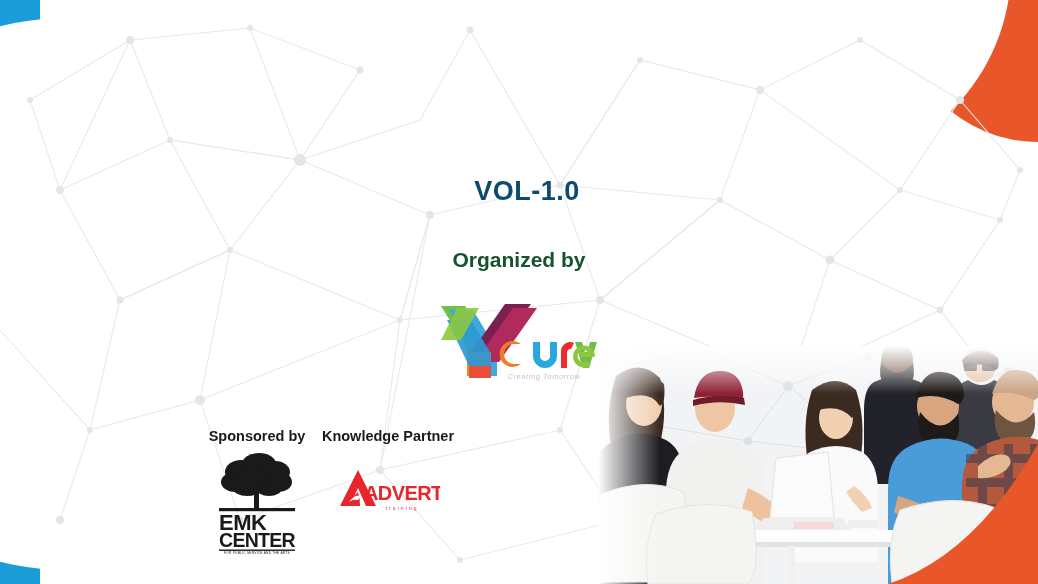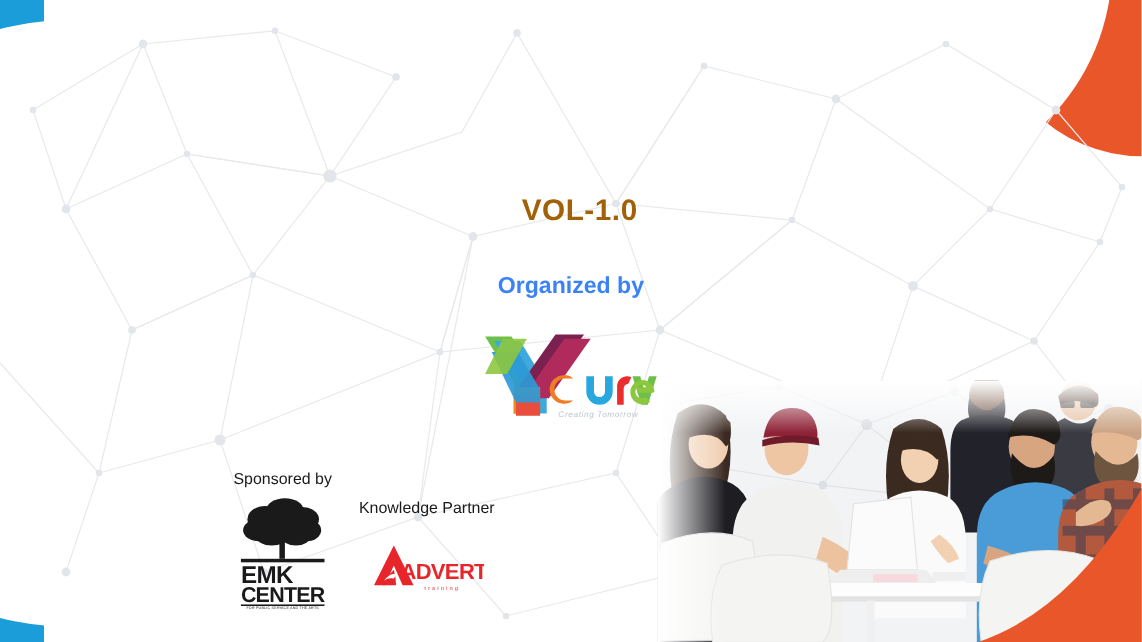--- a/index.html
+++ b/index.html
@@ -100,56 +100,56 @@
     color: #1f96d6;
     letter-spacing: -0.5px;
   }
   .subtitle {
     position: absolute;
     left: 16px; right: 0;
     top: 176px;
     text-align: center;
     font-size: 27px;
     font-weight: bold;
-    color: #a16207;
+    color: #0c4a6e;
     letter-spacing: 0.5px;
   }
   .organized-by {
     position: absolute;
     left: 0; right: 0;
     top: 248px;
     text-align: center;
     font-size: 21px;
     font-weight: bold;
-    color: #3b82f6;
+    color: #14532d;
   }
 
   
   .organizer-logo {
     position: absolute;
     left: 50%;
     transform: translateX(-50%);
     top: 300px;
     width: 160px;
     height: 82px;
     font-style: italic;
   }
 
   
   .sponsor-block {
     position: absolute;
     top: 428px;
     text-align: center;
   }
   .sponsor-block.emk { left: 198px; width: 118px; }
-  .sponsor-block.advert { left: 318px; width: 140px; margin-top: 26px; }
+  .sponsor-block.advert { left: 318px; width: 140px; }
   .sponsor-caption {
     font-size: 14.5px;
     color: #1a1a1a;
-    font-weight: normal;
+    font-weight: bold;
     margin-bottom: 6px;
     white-space: nowrap;
   }
   .emk-logo { margin: 4px auto 0; width: 92px; height: 104px; display:block; }
   .advert-logo { margin: 22px auto 0; width: 104px; height: 52px; display:block; }
 </style>
 </head>
 <body>
 
 <div id="poster">

